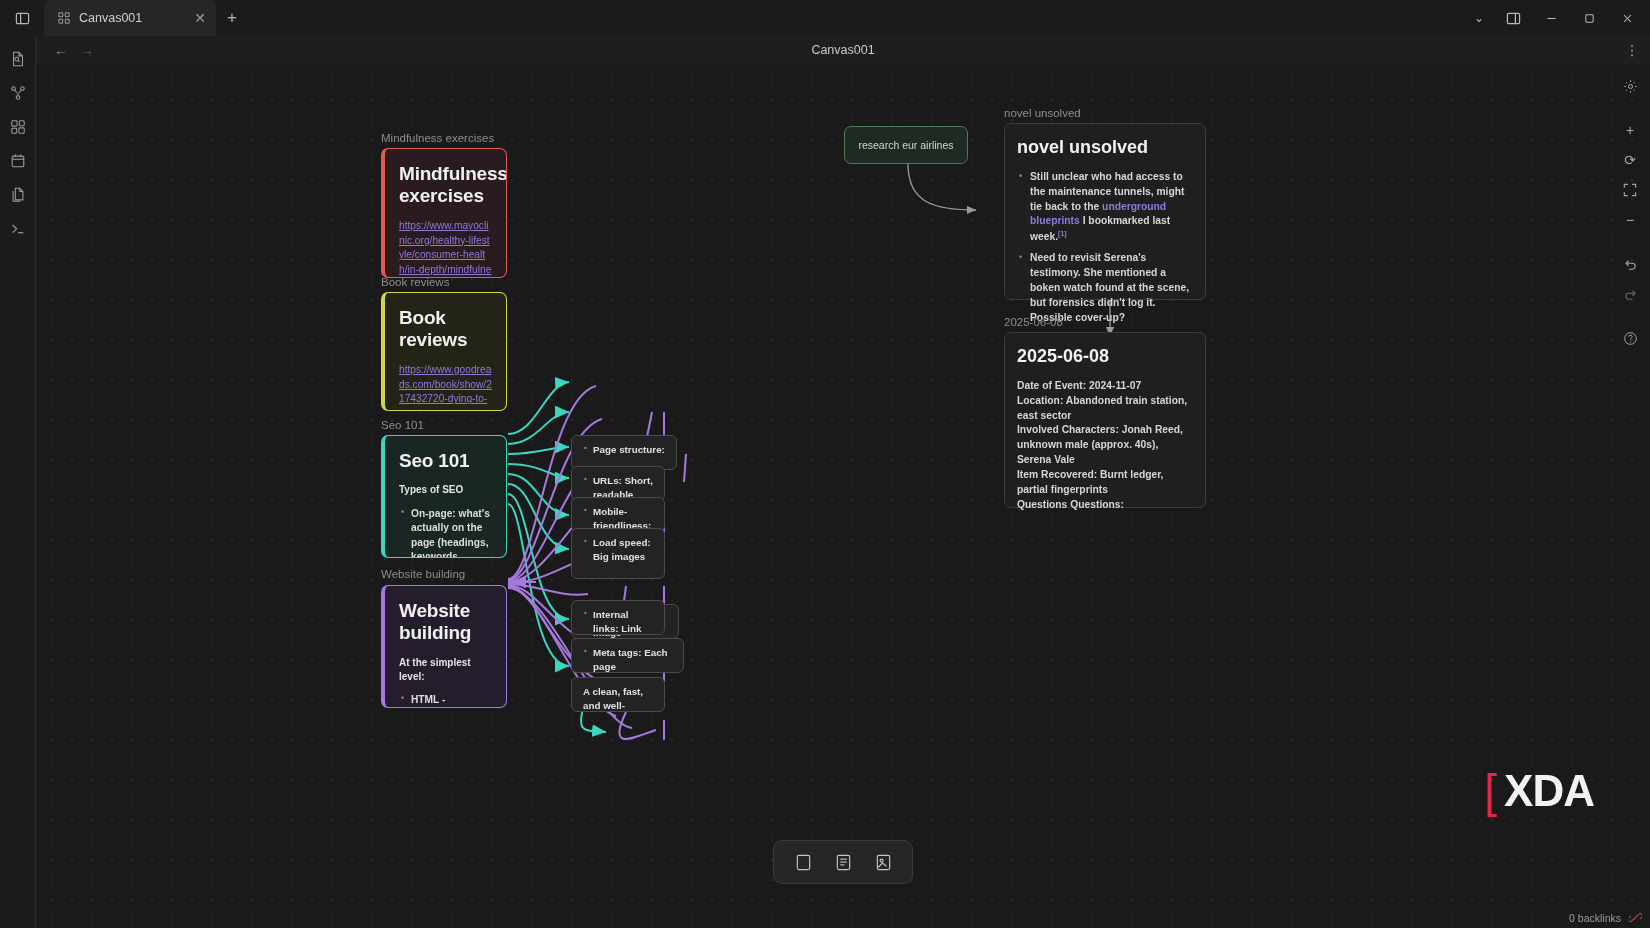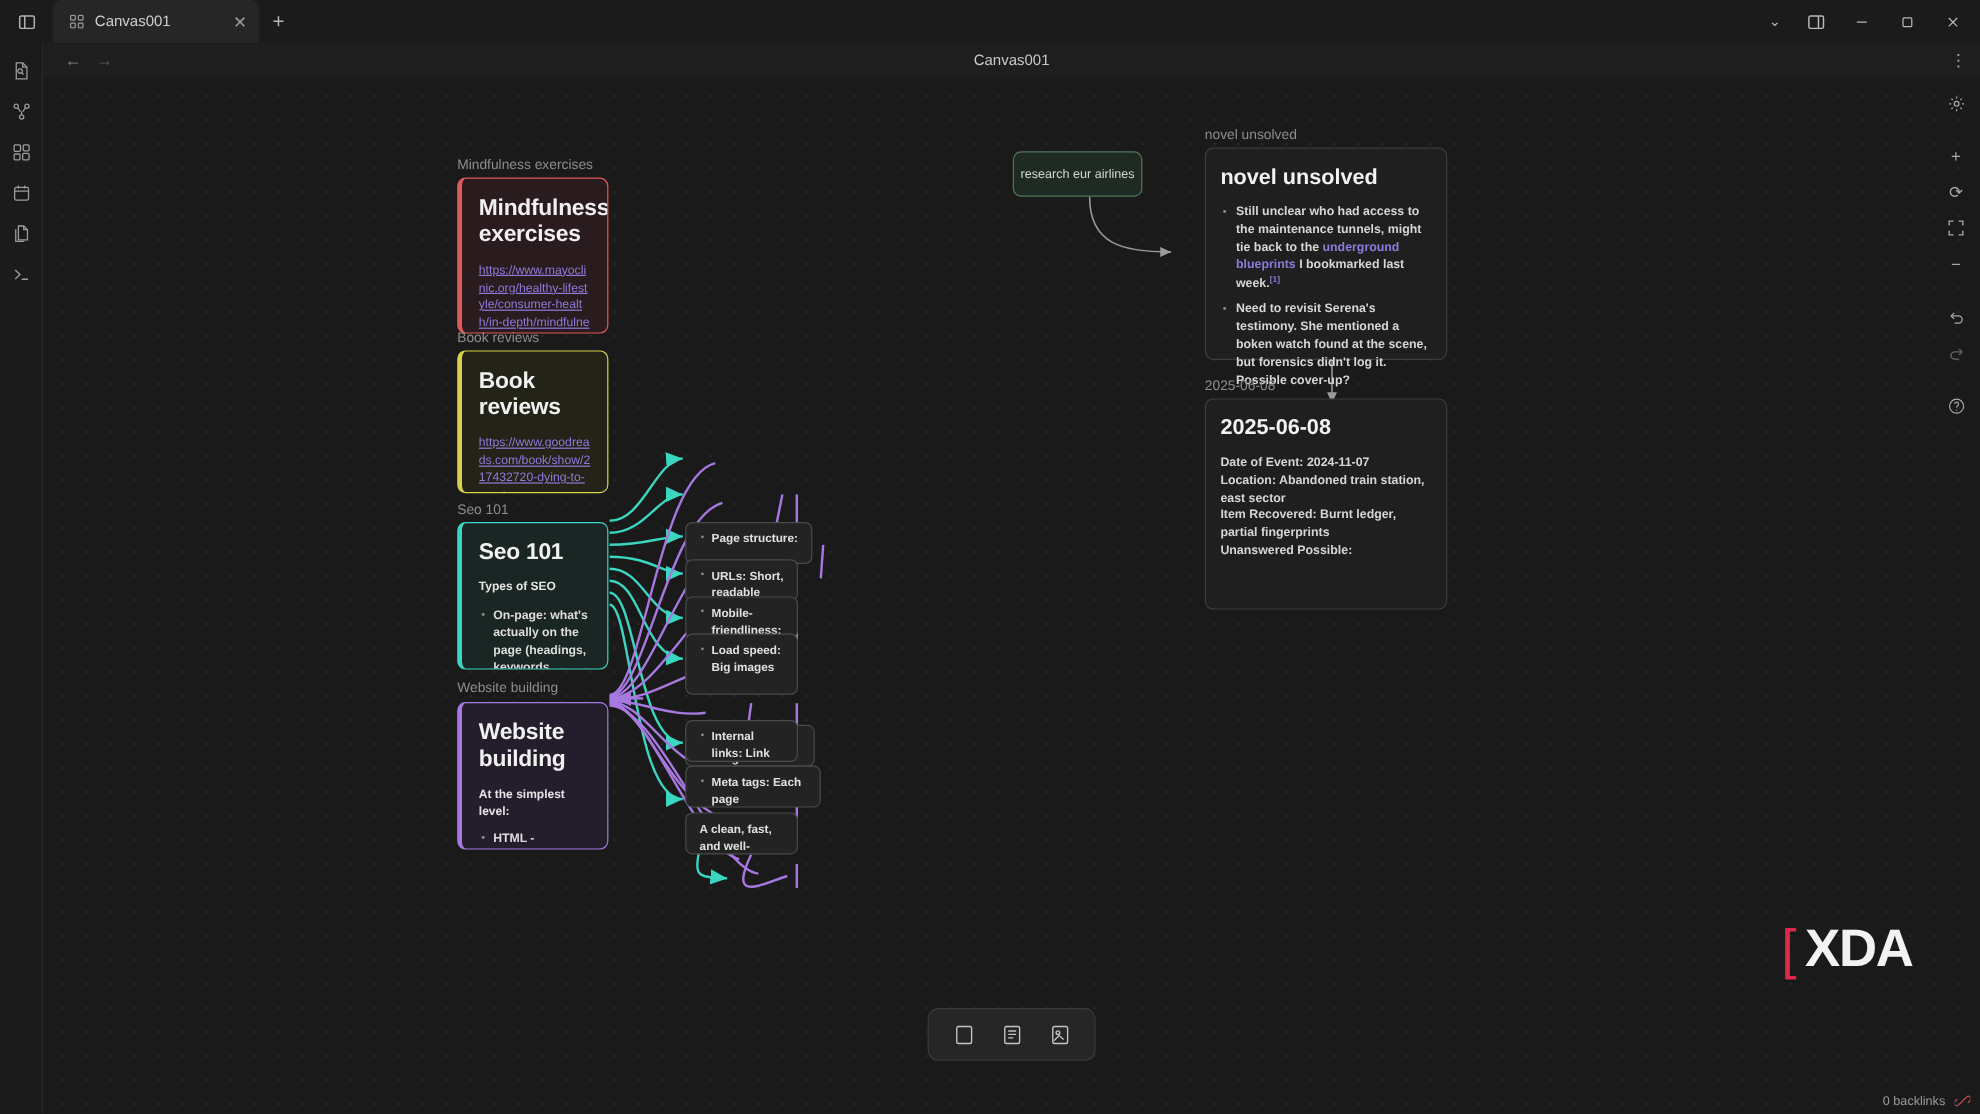--- a/index.html
+++ b/index.html
@@ -398,21 +398,21 @@
   <div class="pill" style="left:535px; top:536px; width:94px; height:35px;">
     <span class="b">Internal links: Link</span>
   </div>
   <div class="pill" style="left:535px; top:574px; width:113px; height:35px;">
     <span class="b">Meta tags: Each page</span>
   </div>
   <div class="pill plain" style="left:535px; top:613px; width:94px; height:35px;">
     <span>A clean, fast, and well-structured</span>
   </div>
 
-  <div class="green-node" style="left:808px; top:62px; width:108px; height:38px;">
+  <div class="green-node" style="left:808px; top:62px; width:124px; height:38px;">
     <span>research eur airlines</span>
   </div>
 
   <div class="node-label" style="left:968px; top:43px;">novel unsolved</div>
   <div class="doc" style="position:absolute; left:968px; top:59px; width:202px; height:177px; padding:13px 12px 0 12px;">
     <h1>novel unsolved</h1>
     <ul>
       <li class="bl">
         <span>Still unclear who had access to the maintenance tunnels, might tie back to the </span><span class="ilink">underground blueprints</span><span> I bookmarked last week.</span><span class="sup">[1]</span>
       </li>
@@ -423,22 +423,23 @@
         <span>Miller was in Berlin during the first fire. Confirm with </span><a class="glink">flight logs</a><span class="ext">↗</span><span> or immigration stamp if possible.</span>
       </li>
     </ul>
   </div>
 
   <div class="node-label" style="left:968px; top:252px;">2025-06-08</div>
   <div class="doc" style="position:absolute; left:968px; top:268px; width:202px; height:176px; padding:13px 12px 0 12px;">
     <h1>2025-06-08</h1>
     <div class="bl">Date of Event: 2024-11-07</div>
     <div class="bl">Location: Abandoned train station, east sector</div>
+    <div class="bl">Involved Characters: Jonah Reed, unknown male (approx. 40s), Serena Vale</div>
     <div class="bl">Item Recovered: Burnt ledger, partial fingerprints</div>
-    <div class="bl">Unanswered Possible:</div>
+    <div class="bl">Questions Questions:</div>
   </div>
 
   <div class="xda">
     <span class="brk">[</span>
       <span>XDA</span>
   </div>
 
   <div class="btool">
     <div class="btool-btn">
       <svg width="19" height="19" viewBox="0 0 20 20" fill="none" stroke="currentColor" stroke-width="1.2">

